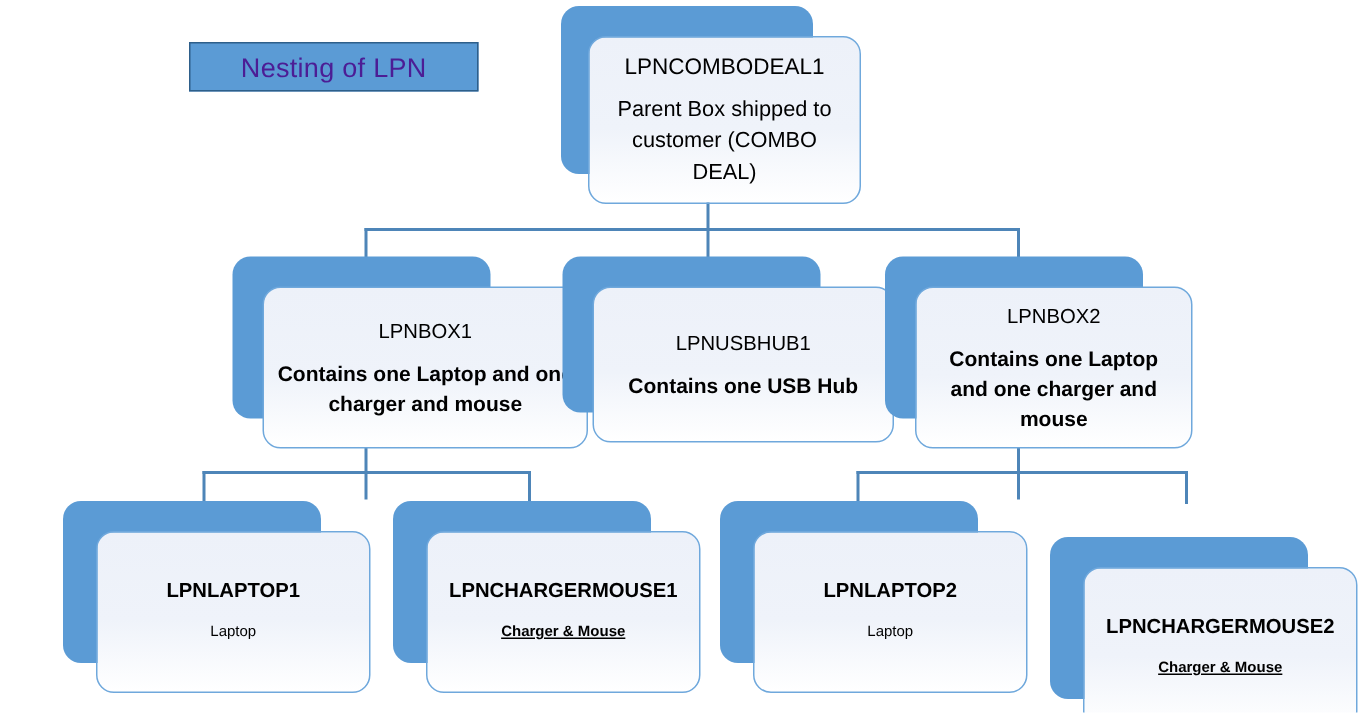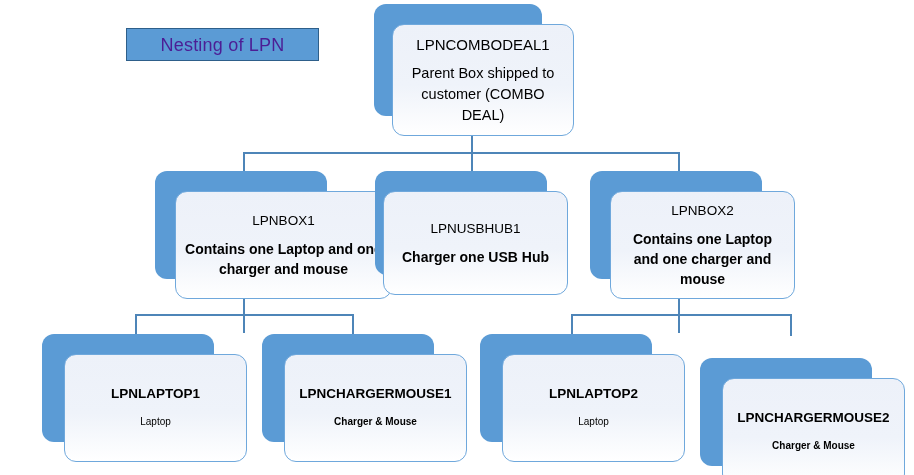--- a/index.html
+++ b/index.html
@@ -82,21 +82,21 @@
     line-height: 19px;
     font-weight: 600;
     margin-top: 9px;
   }
   .node.root .card .code { font-size: 15px; line-height: 20px; font-weight: 400; }
   .node.root .card .desc { font-size: 14.5px; line-height: 21px; font-weight: 400; margin-top: 8px; }
   .node.mid .card .code { font-weight: 400; font-size: 13.5px; }
   .node.mid .card .desc { font-weight: 700; font-size: 14px; line-height: 20px; }
   .node.leaf .card .code { font-weight: 700; font-size: 13.5px; }
   .node.leaf .card .desc { font-weight: 400; font-size: 10px; }
-  .node.leaf.bold-desc .card .desc { font-weight: 700; }
+  .node.leaf.bold-desc .card .desc { font-weight: 700; text-decoration: underline; }
 
   
   .conn {
     position: absolute;
     background: #4E85B8;
   }
   .conn.v { width: 2px; }
   .conn.h { height: 2px; }
 </style>
 </head>
@@ -134,23 +134,23 @@
   <div class="node mid" style="left:155px; top:171px; width:205px; height:128px;">
     <div class="plate" style="width:172px; height:108px;"></div>
     <div class="card" style="left:20px; top:20px; width:217px; height:108px;">
       <div class="code">LPNBOX1</div>
       <div class="desc">Contains one Laptop and one charger and mouse</div>
     </div>
   </div>
 
   <div class="node mid" style="left:375px; top:171px; width:205px; height:124px;">
     <div class="plate" style="width:172px; height:104px;"></div>
-    <div class="card" style="left:8px; top:20px; width:185px; height:104px;text-align:center;">
+    <div class="card" style="left:20px; top:20px; width:201px; height:104px;text-align:center;">
       <div class="code">LPNUSBHUB1</div>
-      <div class="desc">Charger one USB Hub</div>
+      <div class="desc">Contains one USB Hub</div>
     </div>
   </div>
 
   <div class="node mid" style="left:590px; top:171px; width:205px; height:128px;">
     <div class="plate" style="width:172px; height:108px;"></div>
     <div class="card" style="left:20px; top:20px; width:185px; height:108px;">
       <div class="code">LPNBOX2</div>
       <div class="desc">Contains one Laptop and one charger and mouse</div>
     </div>
   </div>

